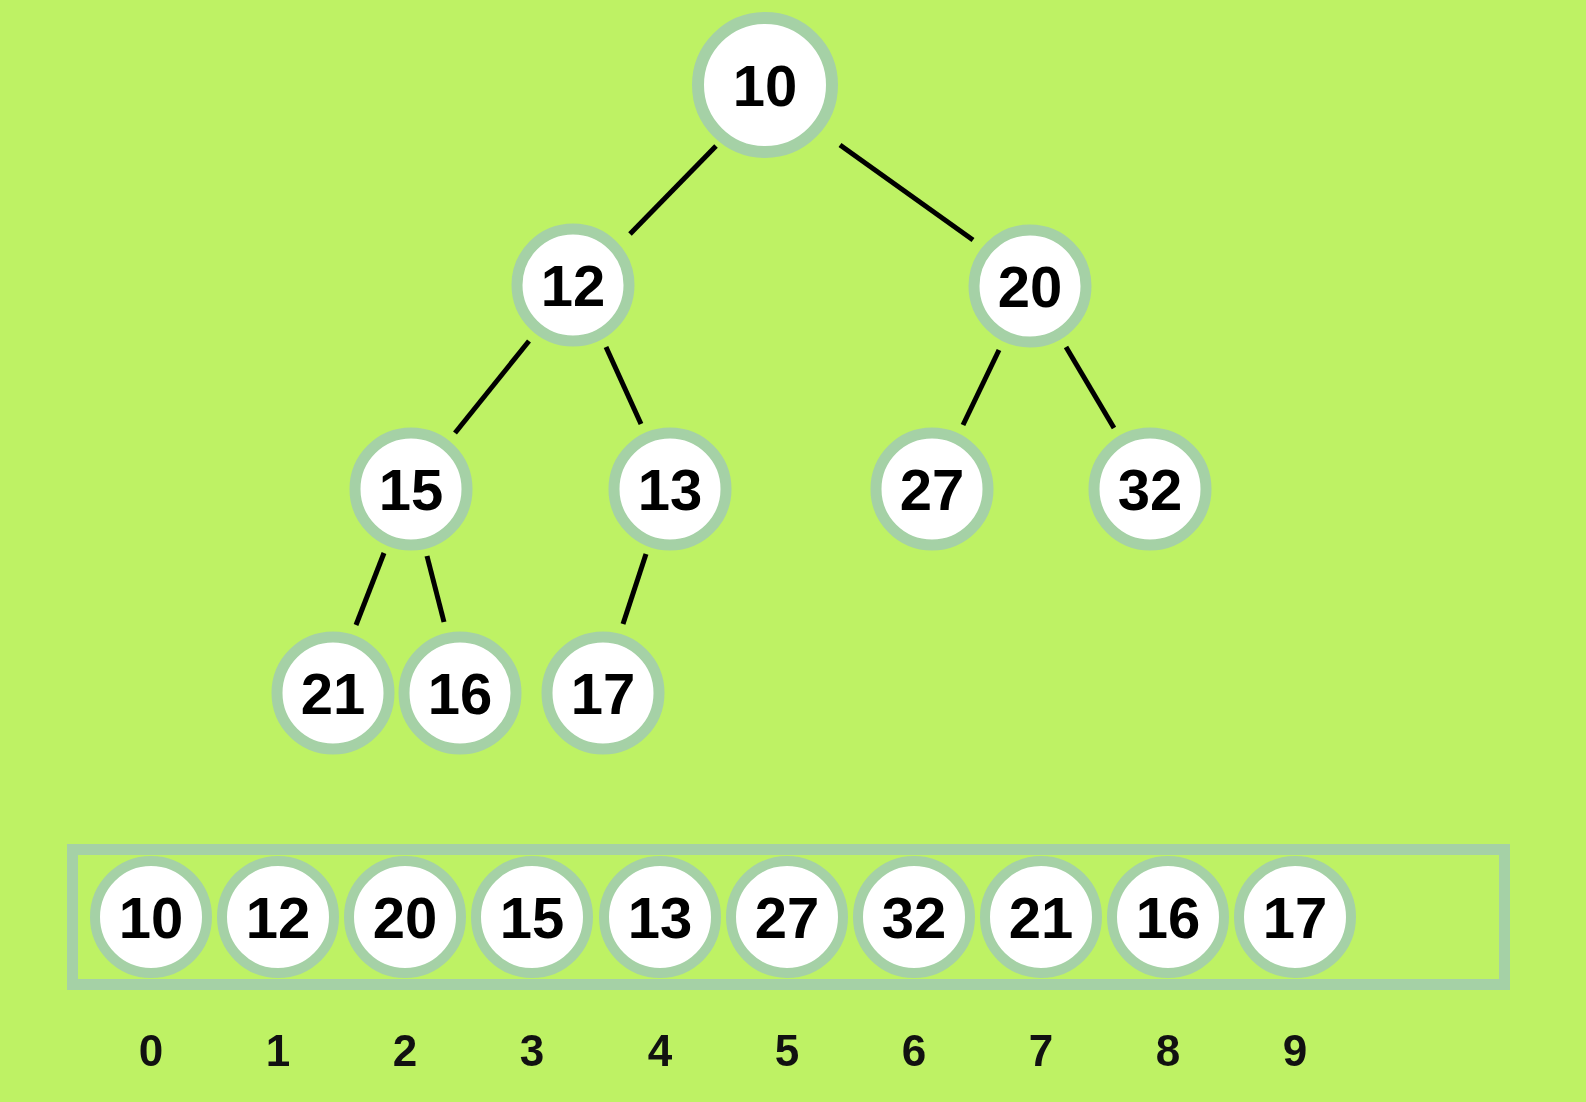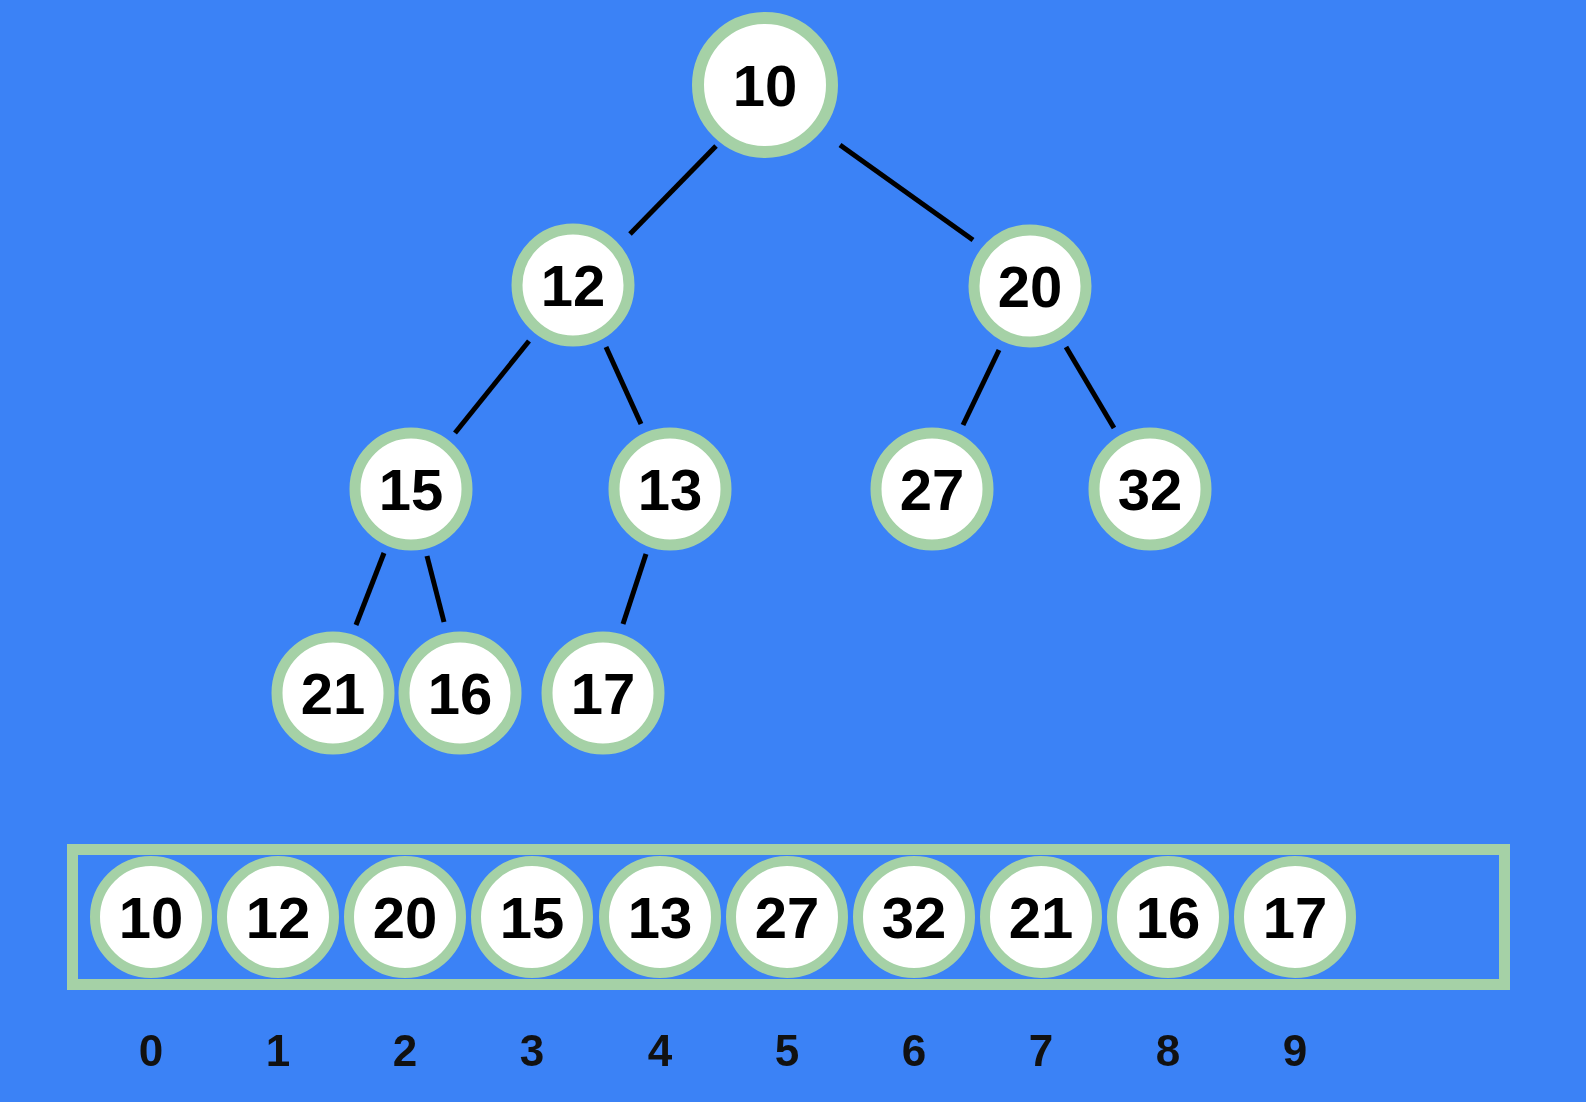--- a/index.html
+++ b/index.html
@@ -1,21 +1,21 @@
 <!DOCTYPE html>
 <html><head>
 <meta charset="utf-8">
 <style>
   :root { --green: #a5d1a6; --ink: #000000; }
   html, body { margin: 0; padding: 0; background: #ffffff; }
   .stage {
     position: relative;
     width: 1586px;
     height: 1102px;
-    background: #3b82f6;
+    background: #bef264;
     overflow: hidden;
   }
   svg { display: block; }
   .edge {
     stroke: var(--ink);
     stroke-width: 5;
     stroke-linecap: butt;
   }
   .node-circle {
     fill: #ffffff;

